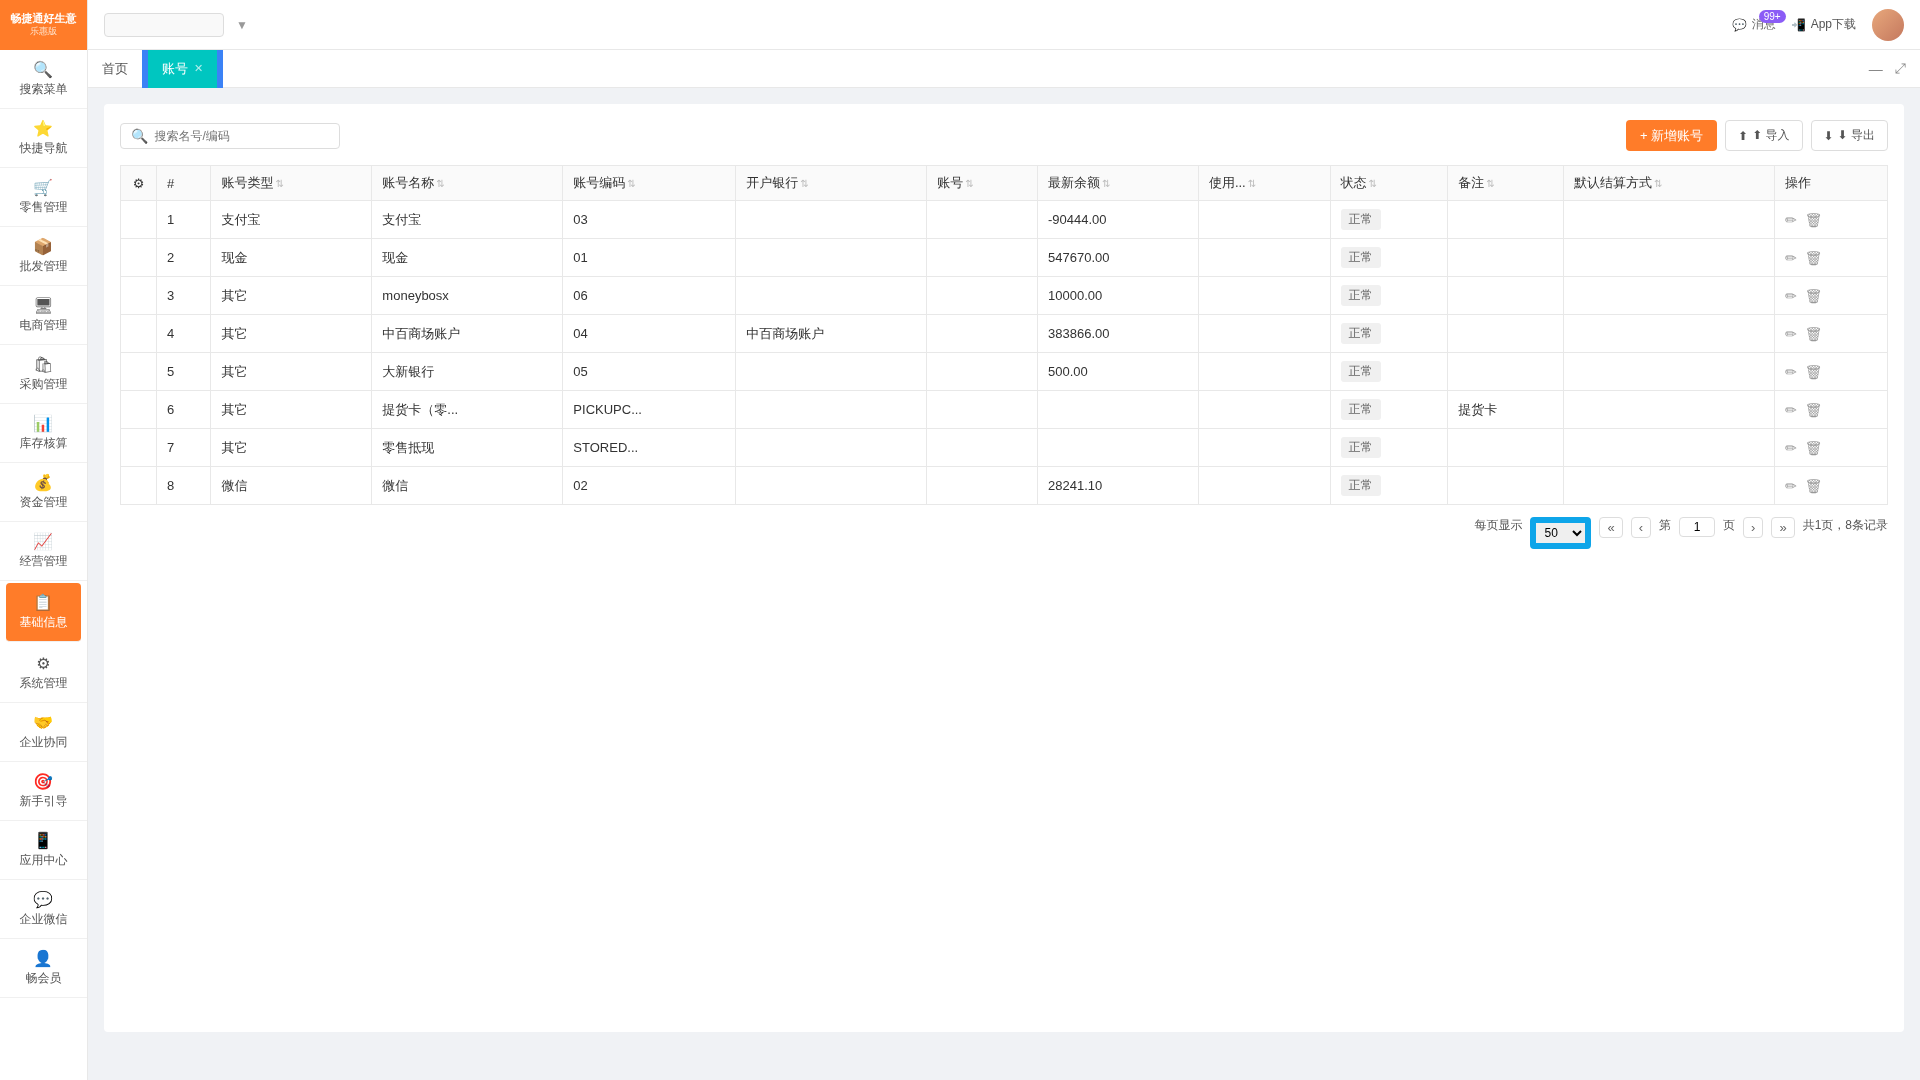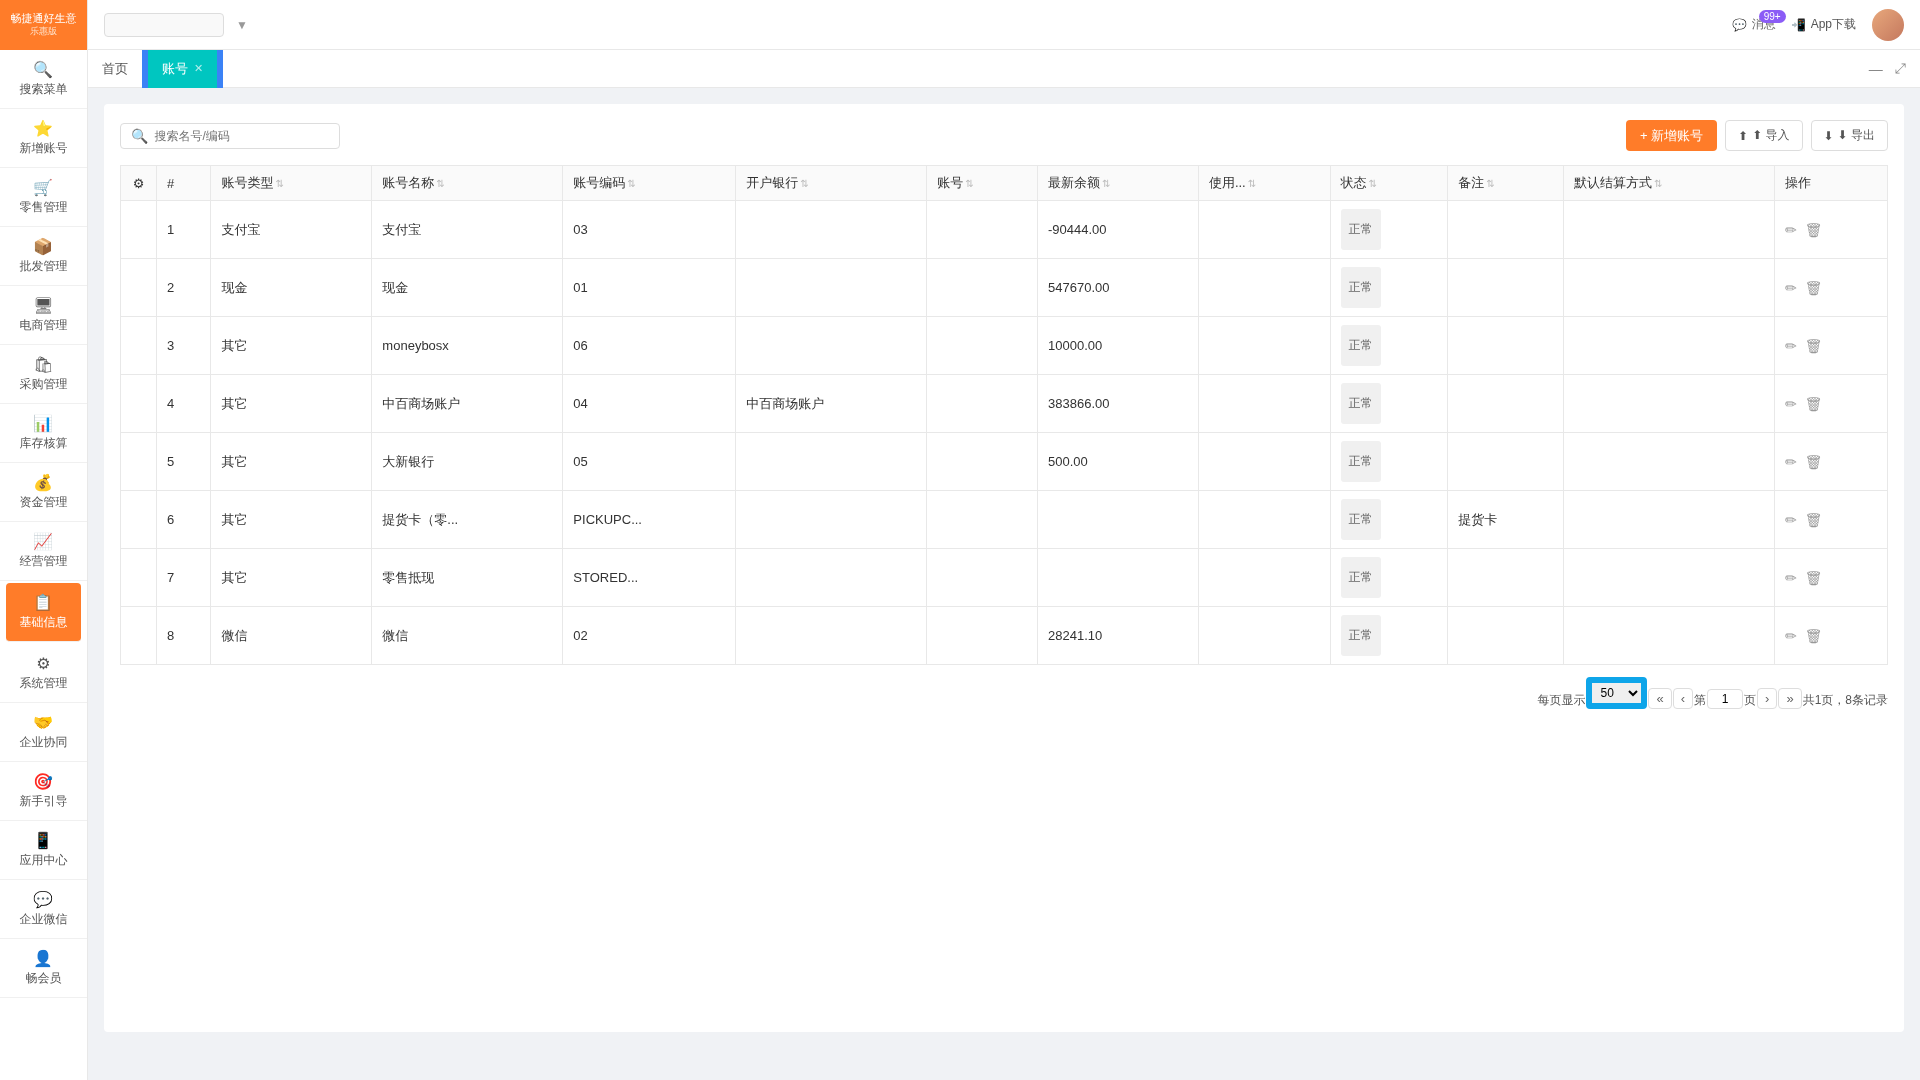--- a/index.html
+++ b/index.html
@@ -20,21 +20,21 @@
       height: 50px;
       display: flex;
       align-items: center;
       justify-content: center;
       flex-direction: column;
       padding: 4px;
     }
     .sidebar-logo .logo-text {
       color: #fff;
       font-size: 11px;
-      font-weight: normal;
+      font-weight: bold;
       line-height: 1.2;
       text-align: left;
     }
     .sidebar-logo .logo-sub {
       color: #ffe0c8;
       font-size: 9px;
     }
     .sidebar-item {
       display: flex;
       flex-direction: column;
@@ -214,33 +214,33 @@
       padding: 8px 10px;
       color: #333;
       vertical-align: middle;
     }
     .data-table .gear-col { width: 36px; text-align: center; }
     .status-badge {
       display: inline-block;
       background: #f0f0f0;
       color: #666;
       border-radius: 3px;
-      padding: 12px 8px;
+      padding: 2px 8px;
       font-size: 12px;
     }
     .action-icons { display: flex; gap: 8px; align-items: center; }
     .action-icon { color: #999; cursor: pointer; font-size: 14px; }
 
     
     .footer {
       display: flex;
-      align-items: flex-end;
+      align-items: flex-start;
       justify-content: flex-end;
       padding: 12px 0 0;
-      gap: 1px;
+      gap: 8px;
       font-size: 12px;
       color: #555;
     }
     .page-size-select {
       border: 6px solid #0ea5e9;
       border-radius: 4px;
       padding: 2px 4px;
       font-size: 12px;
     }
     .page-btn {
@@ -270,21 +270,21 @@
     <span class="logo-text">畅捷通好生意</span>
     <span class="logo-sub">乐惠版</span>
   </div>
 
   <div class="sidebar-item">
     <span class="icon">🔍</span>
     <span>搜索菜单</span>
   </div>
   <div class="sidebar-item">
     <span class="icon">⭐</span>
-    <span>新增账号</span>
+    <span>快捷导航</span>
   </div>
   <div class="sidebar-item">
     <span class="icon">🛒</span>
     <span>零售管理</span>
   </div>
   <div class="sidebar-item">
     <span class="icon">📦</span>
     <span>批发管理</span>
   </div>
   <div class="sidebar-item">

